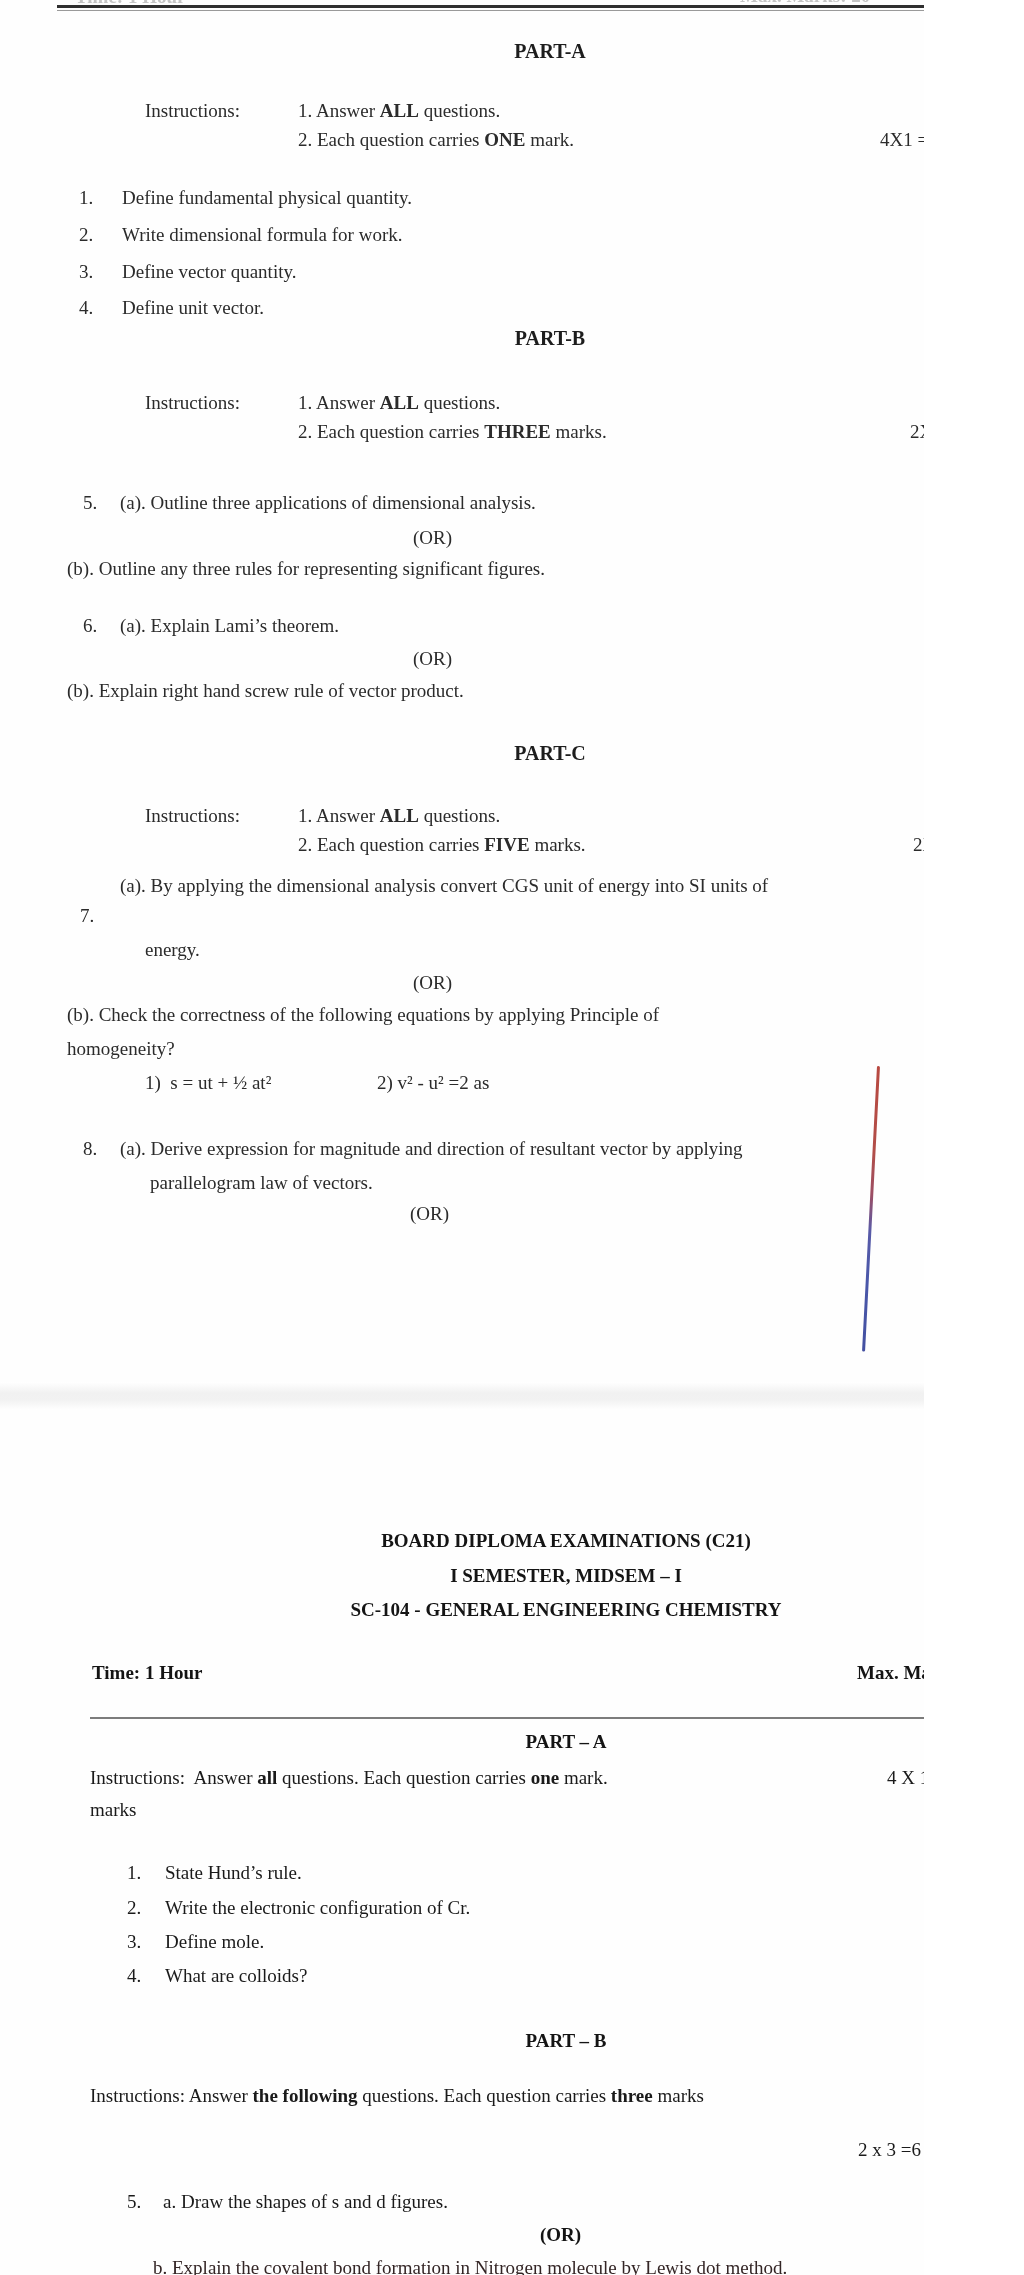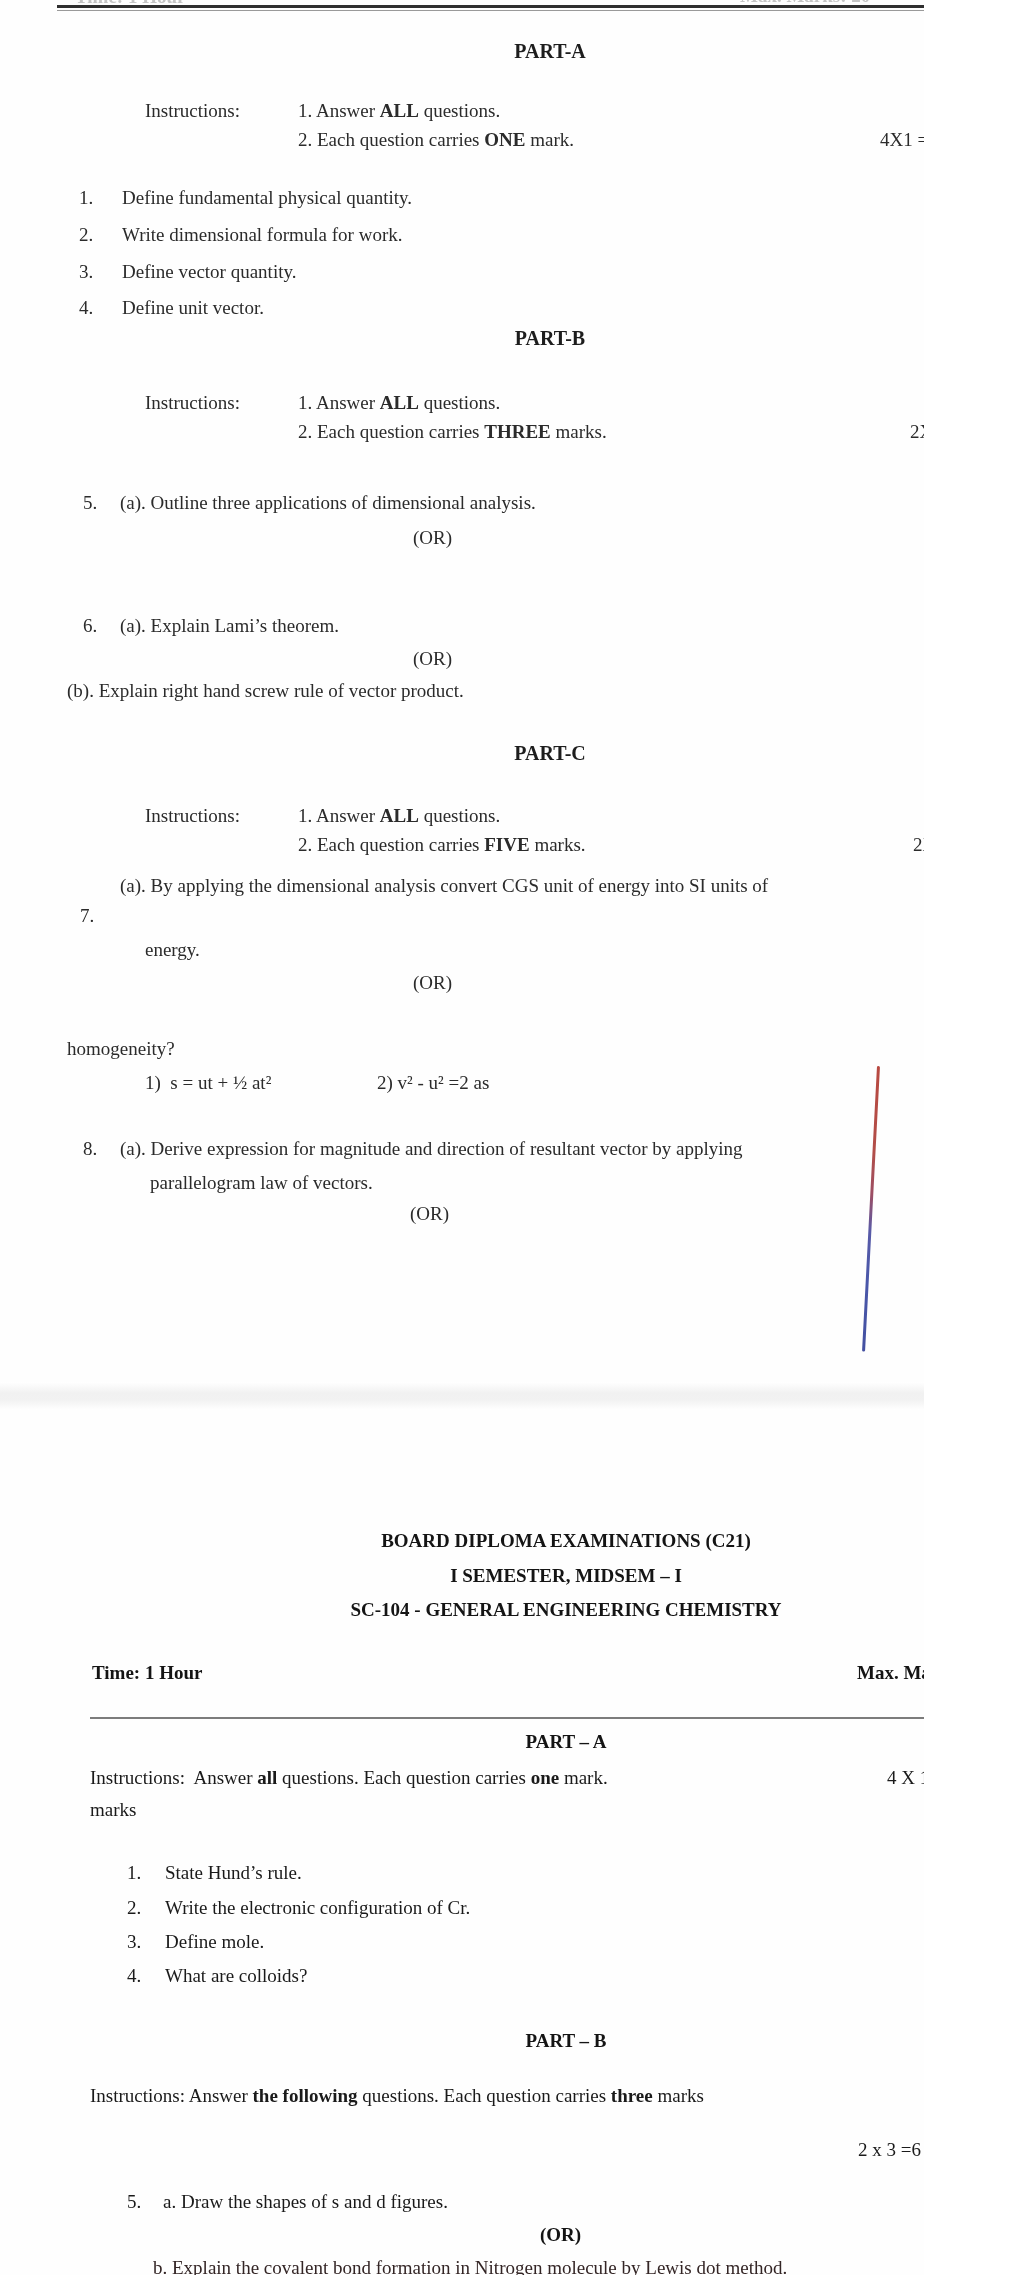--- a/index.html
+++ b/index.html
@@ -67,37 +67,39 @@
   <div class="t hd c1" style="top:327px;">PART-B</div>
 
   <div class="t" style="left:145px;top:392px;">Instructions:</div>
   <div class="t" style="left:298px;top:392px;"><span>1. Answer </span><span style="font-weight: bold;">ALL</span><span> questions.</span></div>
   <div class="t" style="left:298px;top:421px;"><span>2. Each question carries </span><span style="font-weight: bold;">THREE</span><span> marks.</span></div>
   <div class="t" style="left:910px;top:421px;">2X3 =6</div>
 
   <div class="t" style="left:83px;top:492px;">5.</div>
   <div class="t" style="left:120px;top:492px;">(a). Outline three applications of dimensional analysis.</div>
   <div class="t" style="left:413px;top:527px;">(OR)</div>
+  <div class="t" style="left:67px;top:558px;">(b). Outline any three rules for representing significant figures.</div>
 
   <div class="t" style="left:83px;top:615px;">6.</div>
   <div class="t" style="left:120px;top:615px;">(a). Explain Lami’s theorem.</div>
   <div class="t" style="left:413px;top:648px;">(OR)</div>
   <div class="t" style="left:67px;top:680px;">(b). Explain right hand screw rule of vector product.</div>
 
   <div class="t hd c1" style="top:742px;">PART-C</div>
 
   <div class="t" style="left:145px;top:805px;">Instructions:</div>
   <div class="t" style="left:298px;top:805px;"><span>1. Answer </span><span style="font-weight: bold;">ALL</span><span> questions.</span></div>
   <div class="t" style="left:298px;top:834px;"><span>2. Each question carries </span><span style="font-weight: bold;">FIVE</span><span> marks.</span></div>
   <div class="t" style="left:913px;top:834px;">2X5 =10</div>
 
   <div class="t" style="left:80px;top:905px;">7.</div>
   <div class="t" style="left:120px;top:875px;text-align:center;">(a). By applying the dimensional analysis convert CGS unit of energy into SI units of</div>
   <div class="t" style="left:145px;top:939px;">energy.</div>
   <div class="t" style="left:413px;top:972px;">(OR)</div>
+  <div class="t" style="left:67px;top:1004px;">(b). Check the correctness of the following equations by applying Principle of</div>
   <div class="t" style="left:67px;top:1038px;">homogeneity?</div>
   <div class="t" style="left:145px;top:1072px;">1)  s = ut + ½ at²</div>
   <div class="t" style="left:377px;top:1072px;">2) v² - u² =2 as</div>
 
   <div class="t" style="left:83px;top:1138px;">8.</div>
   <div class="t" style="left:120px;top:1138px;">(a). Derive expression for magnitude and direction of resultant vector by applying</div>
   <div class="t" style="left:150px;top:1172px;">parallelogram law of vectors.</div>
   <div class="t" style="left:410px;top:1203px;">(OR)</div>
 
   <div class="penmark"></div>

